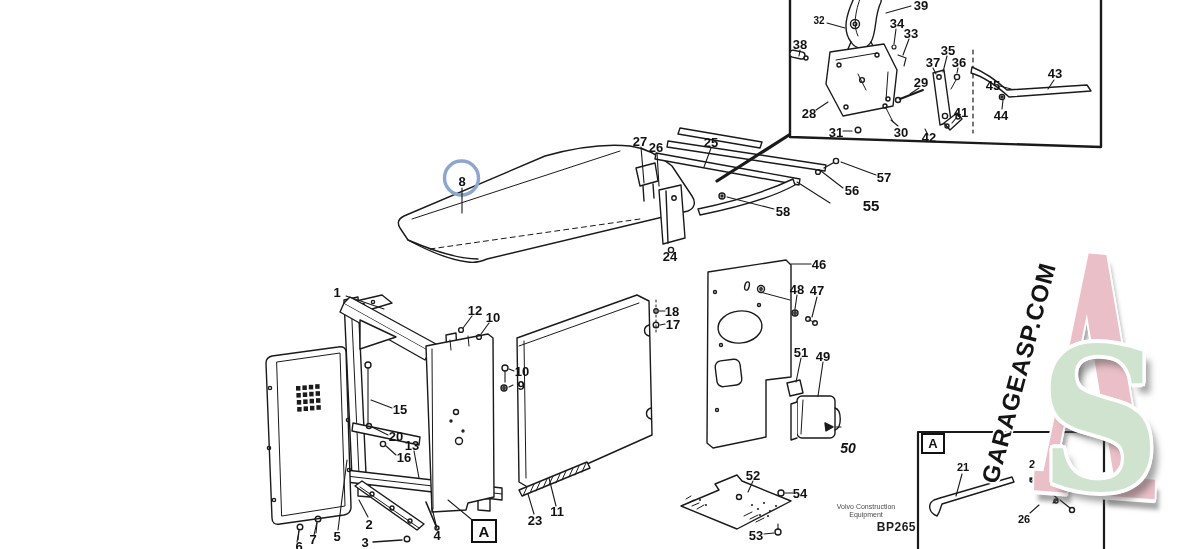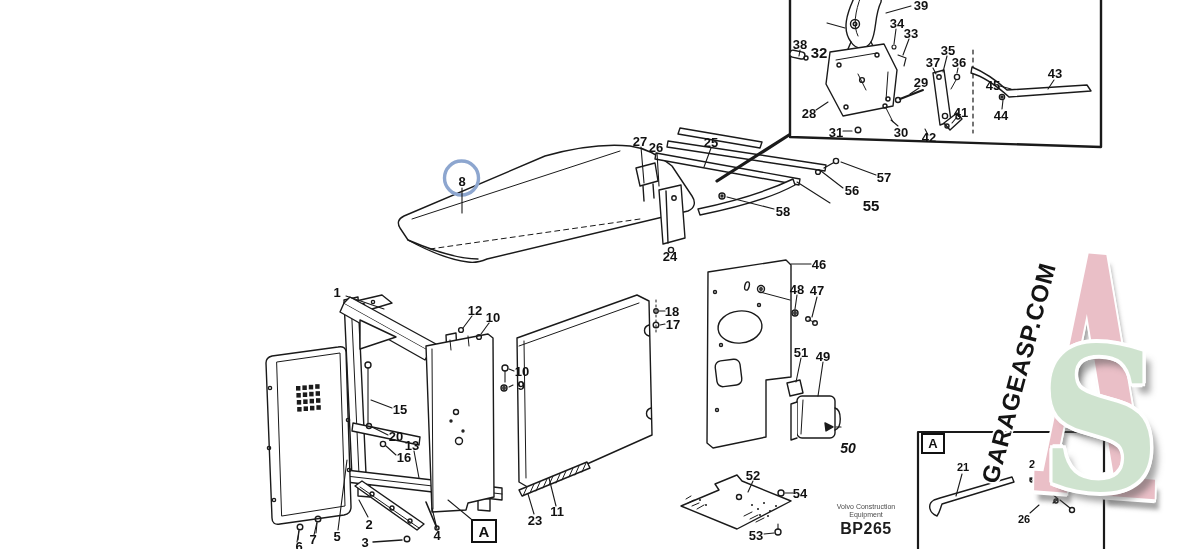--- a/index.html
+++ b/index.html
@@ -7,21 +7,21 @@
           font-family:"Liberation Sans",sans-serif;}
   .artwork{position:absolute;left:0;top:0;z-index:0;}
   .plabel{position:absolute;transform:translate(-50%,-50%);font-weight:bold;color:#111;
           white-space:nowrap;z-index:2;line-height:1;}
   .refbox{position:absolute;border:2.5px solid #111;background:#fff;display:flex;align-items:center;
           justify-content:center;font-weight:bold;font-size:15px;color:#111;z-index:2;box-sizing:border-box;}
   .refbox-main{left:471px;top:519px;width:26px;height:24px;}
   .refbox-inset{left:921px;top:433px;width:24px;height:21px;font-size:13px;border-width:2px;}
   .plate-text{position:absolute;left:816px;top:503px;width:100px;text-align:center;z-index:1;color:#4a4a4a;}
   .plate-text .l{font-size:7px;line-height:8px;}
-  .plate-text .code{font-size:16px;font-weight:bold;color:#1d1d1d;margin-top:1px;letter-spacing:.5px;}
+  .plate-text .code{font-size:12px;font-weight:bold;color:#1d1d1d;margin-top:1px;letter-spacing:.5px;text-align:right;}
   .logo-letter{position:absolute;z-index:3;font-family:"DejaVu Serif",serif;font-weight:bold;line-height:1;
        text-shadow:-3px -3px 0 #fff,3px -3px 0 #fff,-3px 3px 0 #fff,3px 3px 0 #fff,
                    0 -4px 0 #fff,0 4px 0 #fff,-4px 0 0 #fff,4px 0 0 #fff,9px 10px 7px rgba(80,80,80,.5);}
   .logo-a{left:1096px;top:392px;font-size:330px;transform:translate(-50%,-54%) scaleX(.46) rotate(2deg);}
   .logo-s{left:1100px;top:428px;font-size:196px;transform:translate(-50%,-54%) scaleX(.85);}
   .watermark{position:absolute;left:1019px;top:373px;z-index:4;font-weight:bold;font-size:24px;
        letter-spacing:1px;color:#141414;white-space:nowrap;
        transform:translate(-50%,-50%) rotate(-75deg);
        text-shadow:-1.5px -1.5px 0 #fff,1.5px -1.5px 0 #fff,-1.5px 1.5px 0 #fff,1.5px 1.5px 0 #fff;}
 </style>
@@ -344,21 +344,21 @@
       <div class="plabel" style="left: 672px; top: 311px; font-size: 13px;">18</div>
       <div class="plabel" style="left: 535px; top: 520px; font-size: 13px;">23</div>
       <div class="plabel" style="left: 670px; top: 256px; font-size: 13px;">24</div>
       <div class="plabel" style="left: 711px; top: 142px; font-size: 13px;">25</div>
       <div class="plabel" style="left: 656px; top: 147px; font-size: 13px;">26</div>
       <div class="plabel" style="left: 640px; top: 141px; font-size: 13px;">27</div>
       <div class="plabel" style="left: 809px; top: 113px; font-size: 13px;">28</div>
       <div class="plabel" style="left: 921px; top: 82px; font-size: 13px;">29</div>
       <div class="plabel" style="left: 901px; top: 132px; font-size: 13px;">30</div>
       <div class="plabel" style="left: 836px; top: 132px; font-size: 13px;">31</div>
-      <div class="plabel" style="left: 819px; top: 21px; font-size: 15px; margin-top: 31px;">32</div>
+      <div class="plabel" style="left: 819px; top: 21px; font-size: 10px;">32</div>
       <div class="plabel" style="left: 911px; top: 33px; font-size: 13px;">33</div>
       <div class="plabel" style="left: 897px; top: 23px; font-size: 13px;">34</div>
       <div class="plabel" style="left: 948px; top: 50px; font-size: 13px;">35</div>
       <div class="plabel" style="left: 959px; top: 62px; font-size: 13px;">36</div>
       <div class="plabel" style="left: 933px; top: 62px; font-size: 13px;">37</div>
       <div class="plabel" style="left: 800px; top: 44px; font-size: 13px;">38</div>
       <div class="plabel" style="left: 921px; top: 5px; font-size: 13px;">39</div>
       <div class="plabel" style="left: 961px; top: 112px; font-size: 13px;">41</div>
       <div class="plabel" style="left: 929px; top: 137px; font-size: 13px;">42</div>
       <div class="plabel" style="left: 1055px; top: 73px; font-size: 13px; text-align: right;">43</div>

